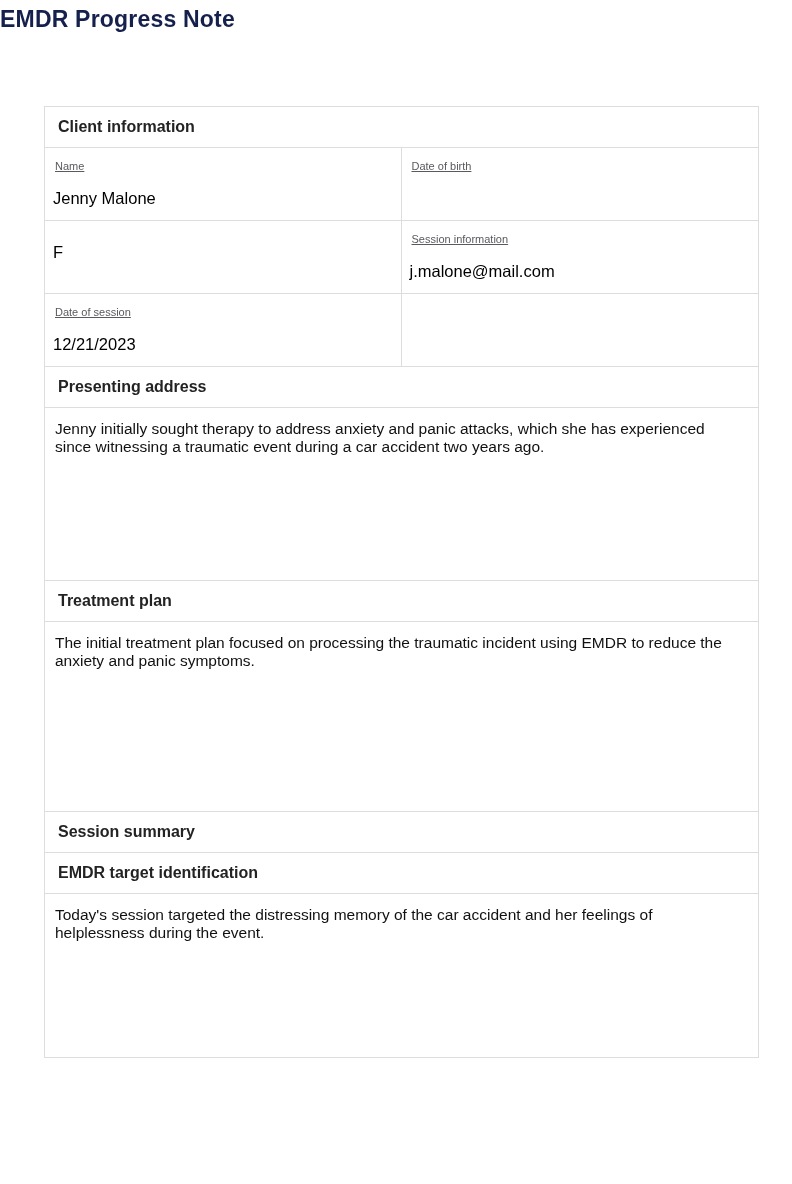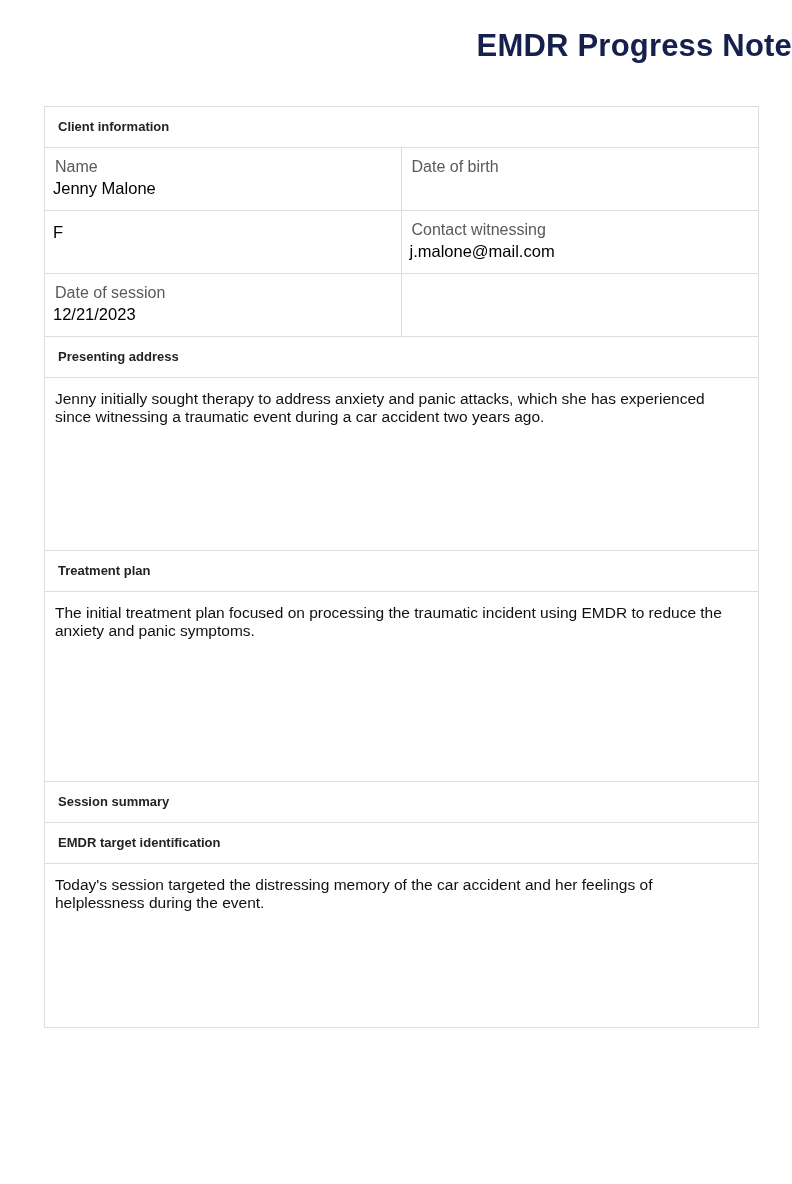--- a/index.html
+++ b/index.html
@@ -18,27 +18,26 @@
   .page {
     position: relative;
     width: 792px;
     height: 1184px;
     box-sizing: border-box;
     background: #ffffff;
   }
 
   
   .doc-title {
-    text-align: right;
-    font-size: 31px;
+    text-align: left;
+    font-size: 23px;
     font-weight: bold;
     color: #16204d;
     letter-spacing: 0.2px;
     margin: 0;
-    padding-top: 27px;
     padding-bottom: 0;
     line-height: 38px;
   }
 
   
   .form-table {
     position: absolute;
     left: 44px;
     top: 106px;
     width: 715px;
@@ -52,51 +51,52 @@
     display: flex;
     border-bottom: 1px solid #dddddd;
     box-sizing: border-box;
   }
 
   
   .section-head {
     box-sizing: border-box;
     width: 100%;
     padding: 11px 0 11px 13px;
-    font-size: 13px;
+    font-size: 16px;
     font-weight: bold;
     color: #232323;
     line-height: 18px;
   }
 
   
   .cell {
     box-sizing: border-box;
     padding: 9px 0 10px 8px;
     flex: 0 0 50%;
     max-width: 50%;
     overflow: hidden;
   }
   .cell.left {
     border-right: 1px solid #dddddd;
   }
   .field-label {
     display: block;
-    font-size: 16px;
+    font-size: 11px;
     color: #59595e;
     line-height: 19px;
     padding-left: 2px;
     white-space: nowrap;
+    text-decoration: underline;
   }
   .field-value {
     display: block;
     font-size: 16.5px;
     color: #000000;
     line-height: 23px;
-    margin-top: 1px;
+    margin-top: 11px;
     white-space: nowrap;
   }
 
   
   .body-block {
     box-sizing: border-box;
     width: 100%;
     padding: 12px 18px 12px 10px;
     font-size: 15.5px;
     line-height: 18px;
@@ -131,21 +131,21 @@
       <div class="cell">
         <span class="field-label">Date of birth</span>
       </div>
     </div>
 
     <div class="row">
       <div class="cell left">
         <span class="field-value">F</span>
       </div>
       <div class="cell">
-        <span class="field-label">Contact witnessing</span>
+        <span class="field-label">Session information</span>
         <span class="field-value">j.malone@mail.com</span>
       </div>
     </div>
 
     <div class="row">
       <div class="cell left">
         <span class="field-label">Date of session</span>
         <span class="field-value">12/21/2023</span>
       </div>
     </div>

